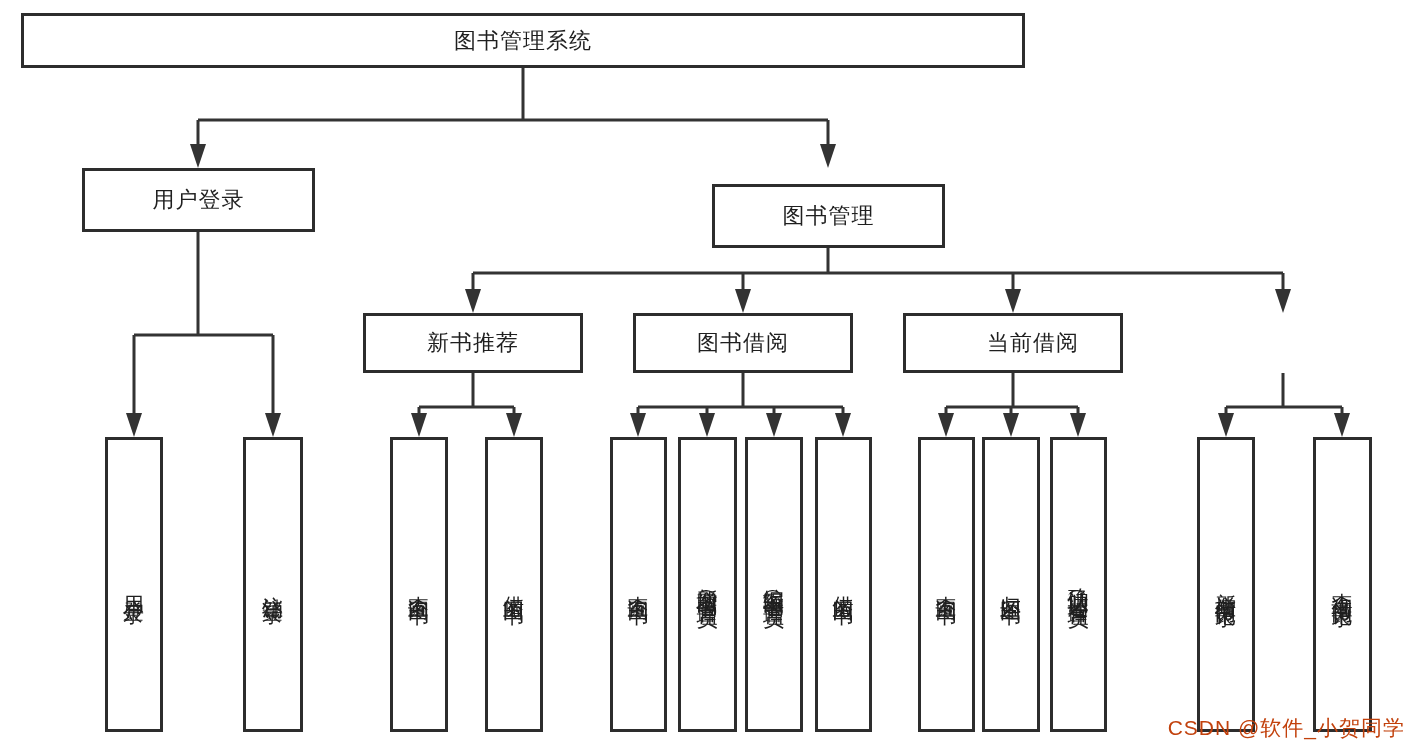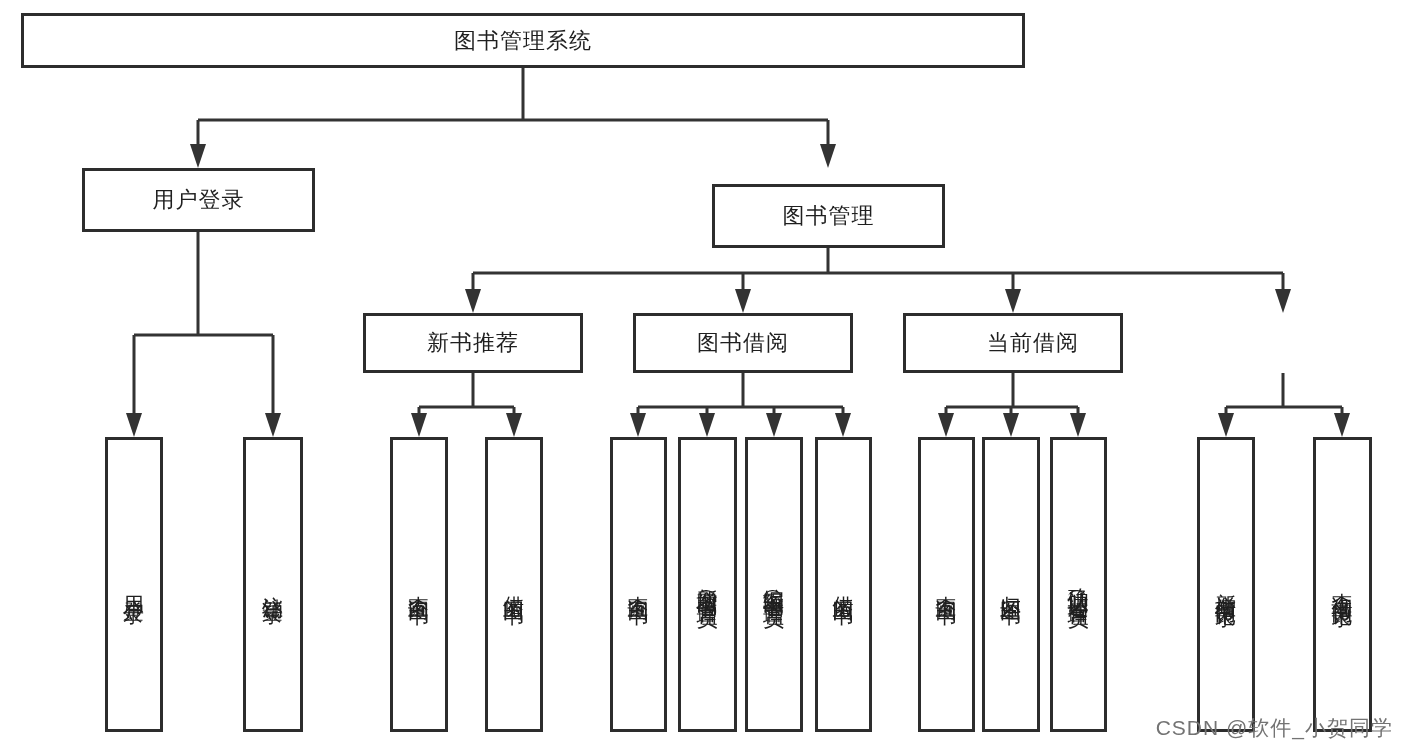--- a/index.html
+++ b/index.html
@@ -11,21 +11,21 @@
   .box{
     position:absolute;box-sizing:border-box;border:3px solid #2d2d2d;background:#ffffff;
     display:flex;align-items:center;justify-content:center;
   }
   .box.h span{font-size:22px;letter-spacing:1px;white-space:nowrap;}
   .box.v span{
     writing-mode:vertical-rl;font-size:21px;letter-spacing:3px;line-height:1;
     white-space:nowrap;
   }
   .watermark{
-    position:absolute;right:12px;bottom:5px;font-size:21px;color:#737373;
+    position:absolute;right:0;bottom:5px;font-size:21px;color:#c2410c;
     letter-spacing:1px;white-space:nowrap;
   }
   
   .n-root{left:21px;top:13px;width:1004px;height:55px;}
   .n-userlogin{left:82px;top:168px;width:233px;height:64px;}
   .n-bookmgmt{left:712px;top:168px;width:233px;height:64px;margin-top:16px;}
   .n-newrec{left:363px;top:313px;width:220px;height:60px;}
   .n-bookborrow{left:633px;top:313px;width:220px;height:60px;}
   .n-curborrow{left:903px;top:313px;width:220px;height:60px;padding-left:40px;}
   .n-borrowrec{left:1173px;top:313px;width:220px;height:60px;}

